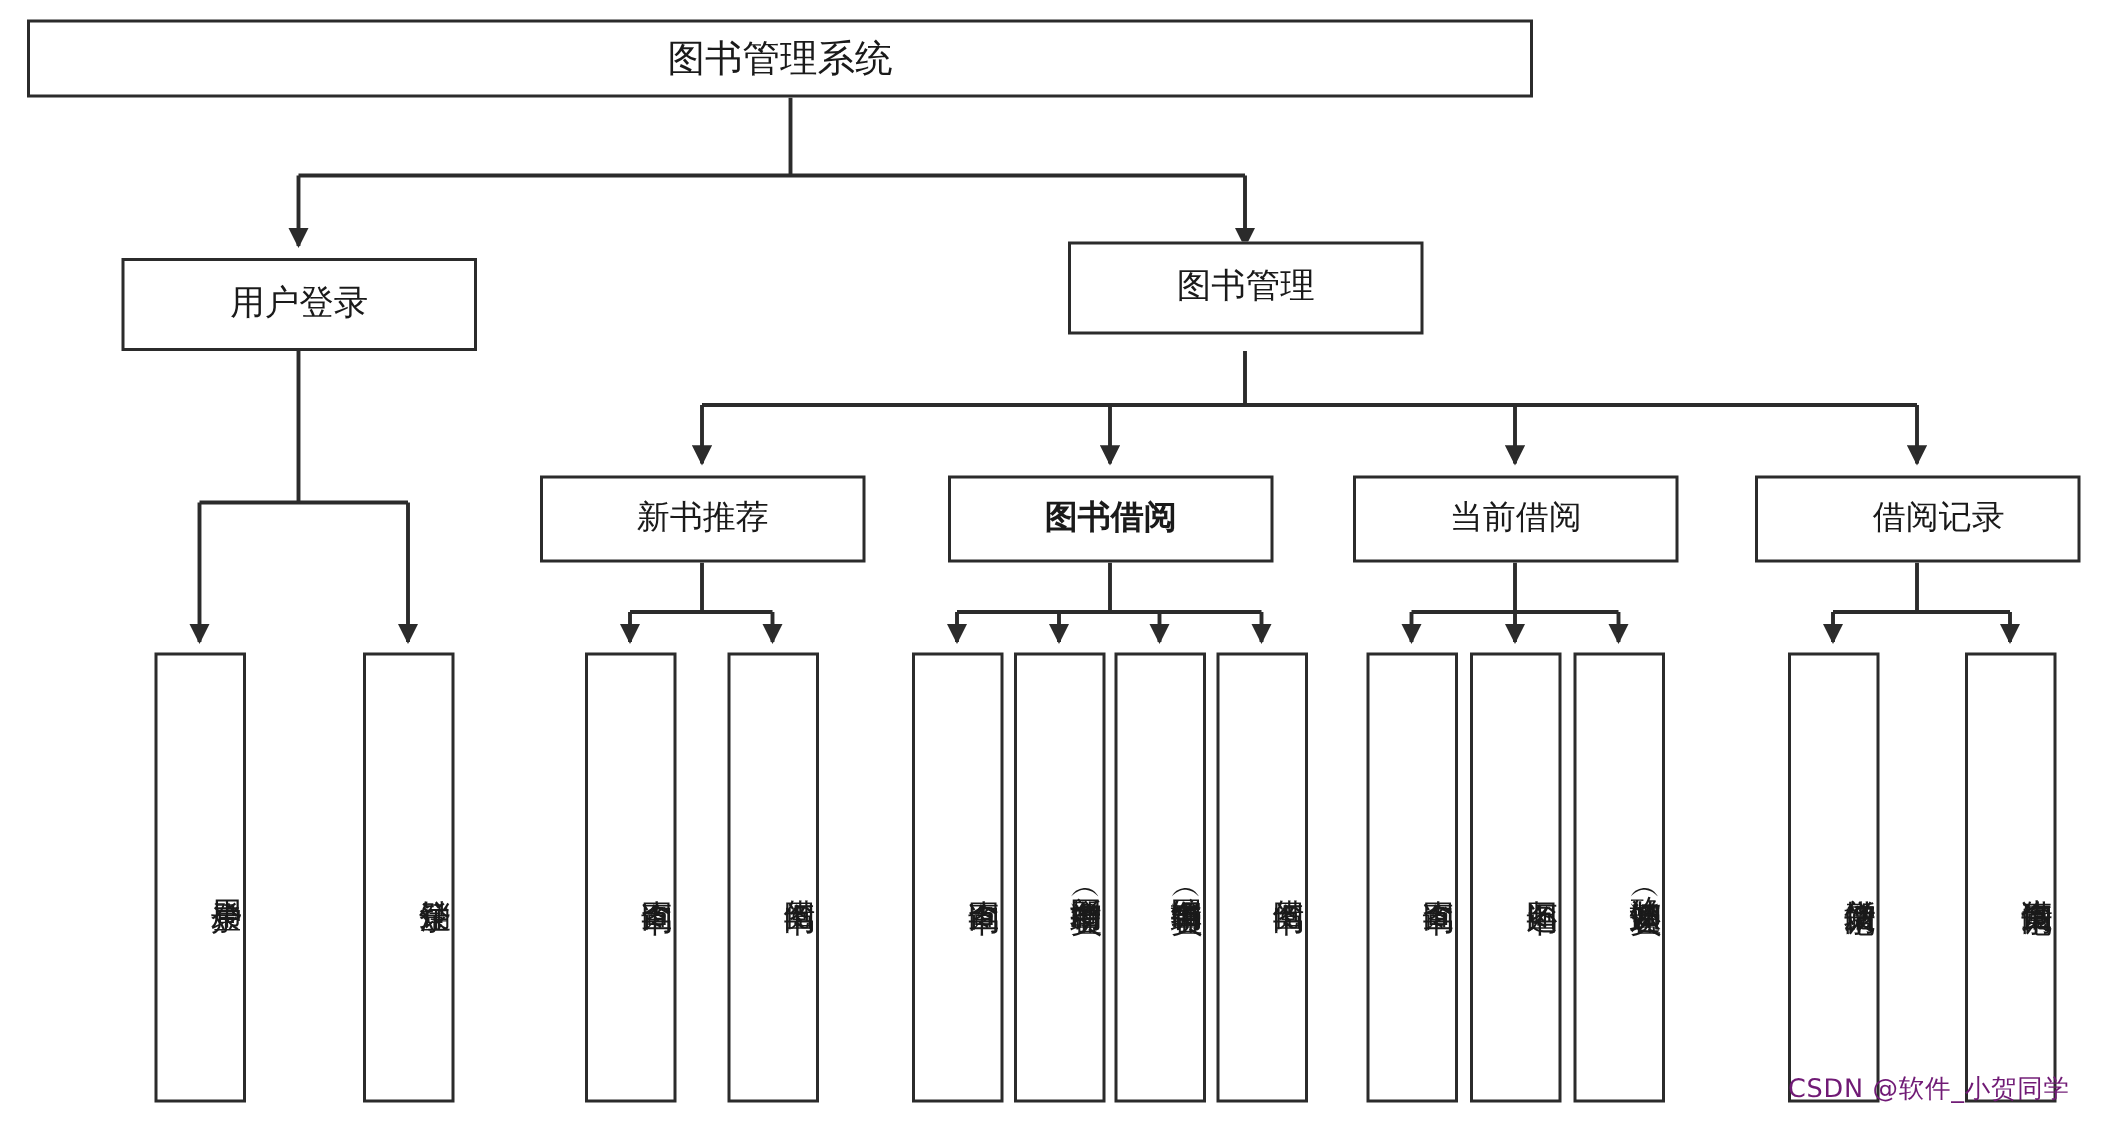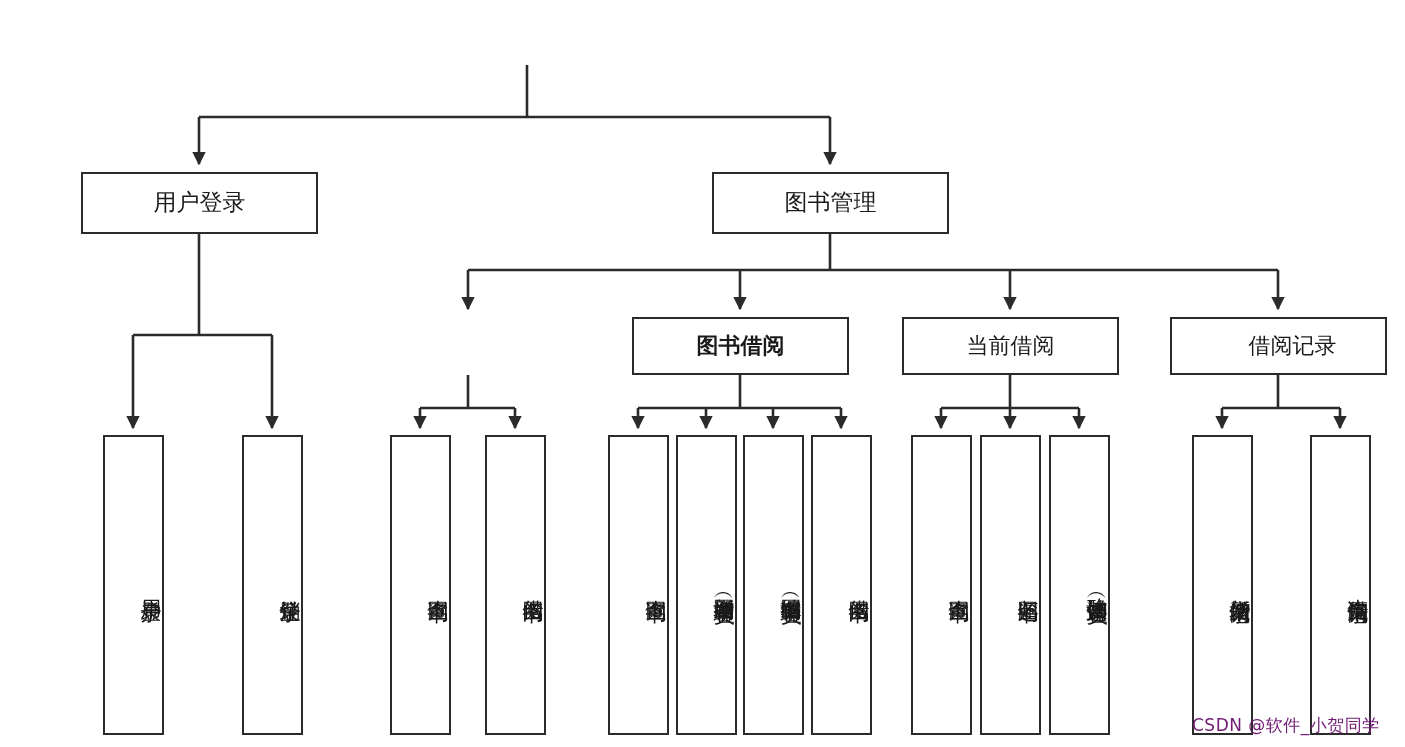--- a/index.html
+++ b/index.html
@@ -118,28 +118,34 @@
       <path d="M 1010 408 L 1010 428" marker-end="url(#arrow)"></path>
       <path d="M 1079 408 L 1079 428" marker-end="url(#arrow)"></path>
 
       <path d="M 1278 375 L 1278 408"></path>
       <path d="M 1222 408 L 1340 408"></path>
       <path d="M 1222 408 L 1222 428" marker-end="url(#arrow)"></path>
       <path d="M 1340 408 L 1340 428" marker-end="url(#arrow)"></path>
     </g>
   </svg>
 
+  <div class="node root" style="left:18px; top:13px; width:1004px; height:52px;">
+    <span>图书管理系统</span>
+  </div>
 
   <div class="node level2" style="left:81px; top:172px; width:237px; height:62px;">
     <span>用户登录</span>
   </div>
-  <div class="node level2" style="left:712px; top:172px; width:237px; height:62px;">
+  <div class="node level2" style="left:712px; top:161px; width:237px; height:62px;">
     <span>图书管理</span>
   </div>
 
+  <div class="node level3" style="left:360px; top:317px; width:217px; height:58px;">
+    <span>新书推荐</span>
+  </div>
   <div class="node level3" style="left:632px; top:317px; width:217px; height:58px;font-weight:bold;">
     <span>图书借阅</span>
   </div>
   <div class="node level3" style="left:902px; top:317px; width:217px; height:58px;align-items:center;">
     <span>当前借阅</span>
   </div>
   <div class="node level3" style="left:1170px; top:317px; width:217px; height:58px;padding-left:28px;">
     <span>借阅记录</span>
   </div>
 

